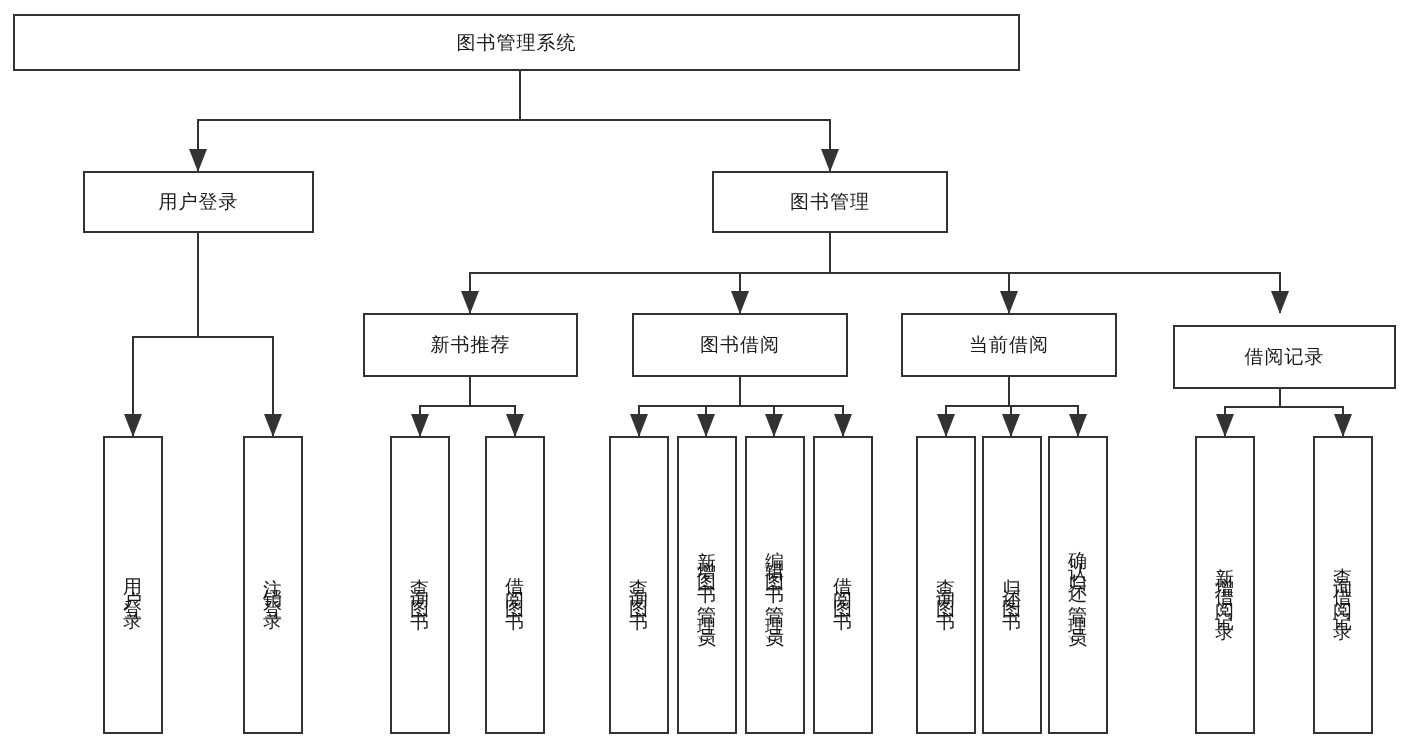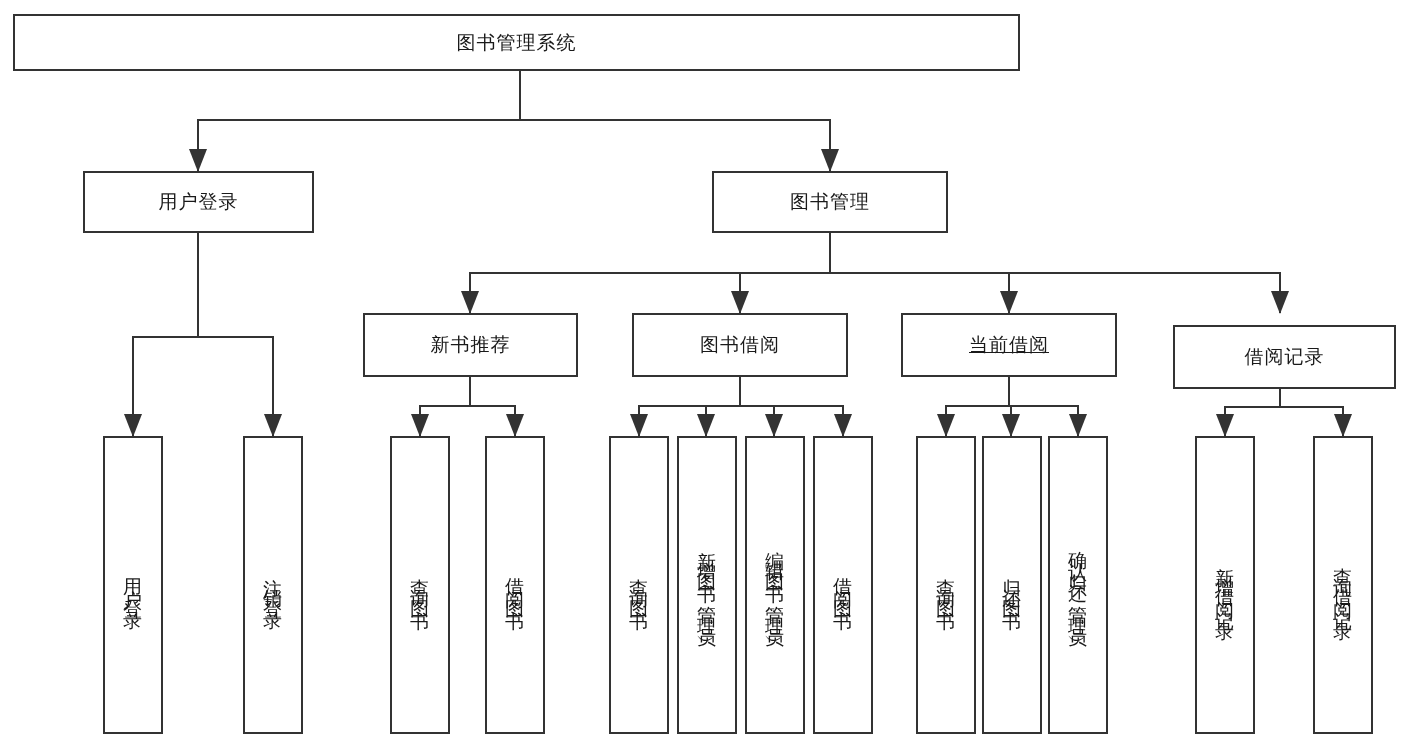--- a/index.html
+++ b/index.html
@@ -65,21 +65,21 @@
   <div class="node" style="left:712px;top:171px;width:236px;height:62px;">
     <span>图书管理</span>
   </div>
 
   <div class="node" style="left:363px;top:313px;width:215px;height:64px;">
     <span>新书推荐</span>
   </div>
   <div class="node" style="left:632px;top:313px;width:216px;height:64px;">
     <span>图书借阅</span>
   </div>
-  <div class="node" style="left:901px;top:313px;width:216px;height:64px;text-decoration:underline;">
+  <div class="node" style="left:901px;top:313px;width:216px;height:64px;">
     <span>当前借阅</span>
   </div>
   <div class="node" style="left:1173px;top:313px;width:223px;height:64px;margin-top:12px;">
     <span>借阅记录</span>
   </div>
 
   <div class="node leaf" style="left:103px;">
     <span class="vtext">用户登录</span>
   </div>
   <div class="node leaf" style="left:243px;">

